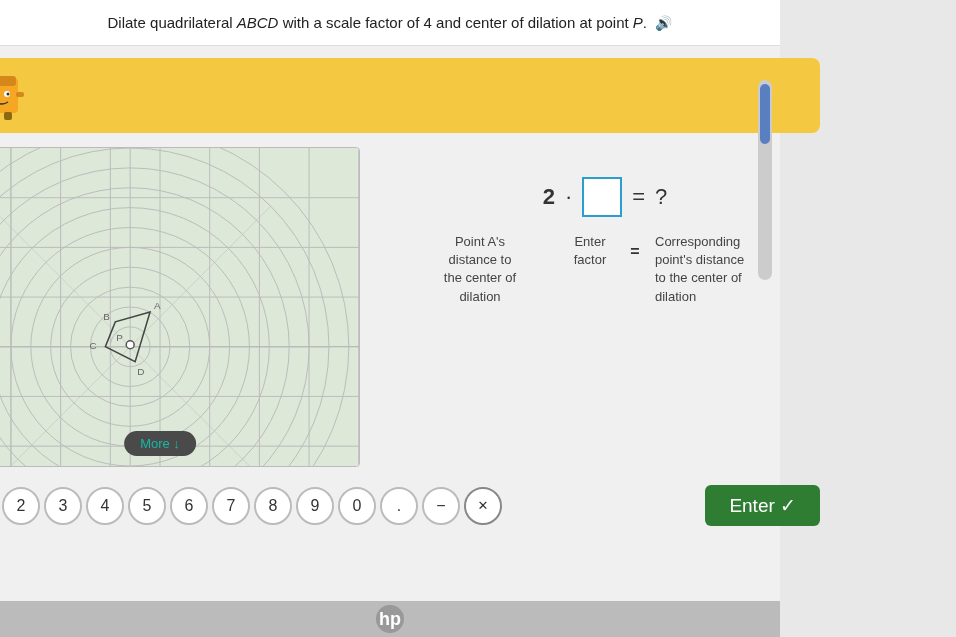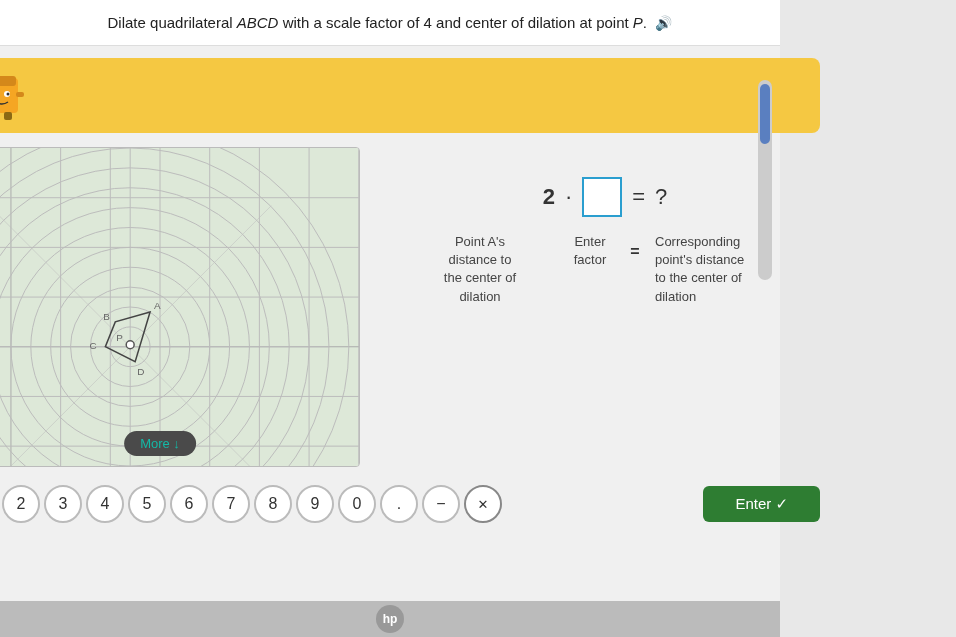--- a/index.html
+++ b/index.html
@@ -280,22 +280,22 @@
       justify-content: center;
       color: #333;
     }
 
     .enter-btn {
       margin-left: auto;
       background: #2e7d32;
       color: #fff;
       border: none;
       border-radius: 6px;
-      padding: 9px 32px;
-      font-size: 15px;
+      padding: 9px 24px;
+      font-size: 19px;
       cursor: pointer;
       display: flex;
       align-items: center;
       gap: 6px;
     }
 
     
     .right-scrollbar {
       position: absolute;
       right: 8px;
@@ -325,21 +325,21 @@
       bottom: 0;
       width: 100%;
       height: 36px;
       background: #bbb;
       display: flex;
       align-items: center;
       justify-content: center;
     }
 
     .hp-logo {
-      font-size: 12px;
+      font-size: 18px;
       font-weight: bold;
       color: #fff;
       background: #999;
       border-radius: 50%;
       width: 28px;
       height: 28px;
       display: flex;
       align-items: center;
       justify-content: center;
     }

